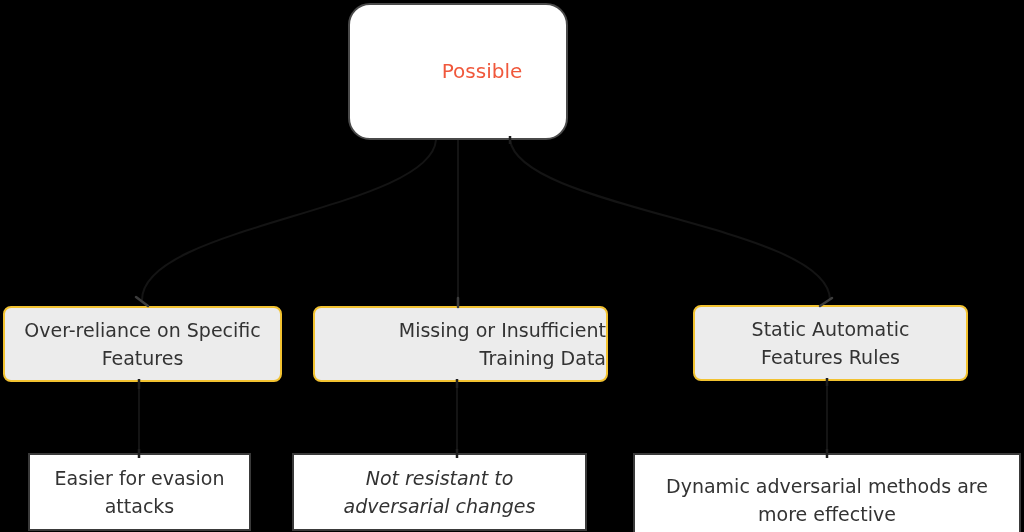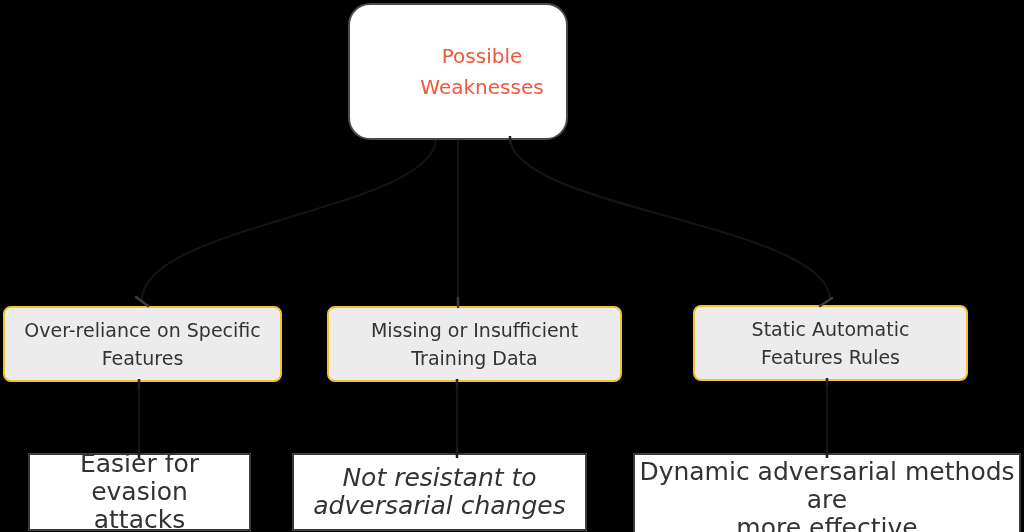--- a/index.html
+++ b/index.html
@@ -37,30 +37,30 @@
   
   .cause {
     background: #ECECEC;
     border: 2px solid #F2C230;
     border-radius: 8px;
     color: #333333;
     font-size: 19px;
     line-height: 28px;
   }
   #cause-1 { left: 3px;   top: 306px; width: 279px; height: 76px; }
-  #cause-2 { left: 327px; top: 306px; width: 295px; height: 76px; }
+  #cause-2 { left: 313px; top: 306px; width: 295px; height: 76px; align-items: flex-end; }
   #cause-3 { left: 693px; top: 305px; width: 275px; height: 76px; }
 
   
   .effect {
     background: #FFFFFF;
     border: 2px solid #3a3a3a;
     border-radius: 0;
     color: #333333;
-    font-size: 25px;
+    font-size: 19px;
     line-height: 28px;
   }
   #effect-1 { left: 28px;  top: 453px; width: 223px; height: 78px; }
   #effect-2 { left: 292px; top: 453px; width: 295px; height: 78px; font-style: italic; }
   #effect-3 { left: 633px; top: 453px; width: 388px; height: 94px; }
 
   
   #edges-layer {
     position: absolute;
     left: 0; top: 0;
@@ -94,21 +94,20 @@
     <line class="border-notch" x1="139" y1="379" x2="139" y2="389"></line>
     <line class="border-notch" x1="457" y1="379" x2="457" y2="388"></line>
     <line class="border-notch" x1="827" y1="378" x2="827" y2="386"></line>
     <line class="border-notch" x1="139" y1="449" x2="139" y2="458"></line>
     <line class="border-notch" x1="457" y1="449" x2="457" y2="458"></line>
     <line class="border-notch" x1="827" y1="449" x2="827" y2="458"></line>
   </svg>
 
   <div class="node" id="root-node">
     <span class="line">Possible</span>
-    <span class="line">Weaknesses</span>
   </div>
 
   <div class="node cause" id="cause-1">
     <span class="line">Over-reliance on Specific</span>
     <span class="line">Features</span>
   </div>
   <div class="node cause" id="cause-2">
     <span class="line">Missing or Insufficient</span>
     <span class="line">Training Data</span>
   </div>

